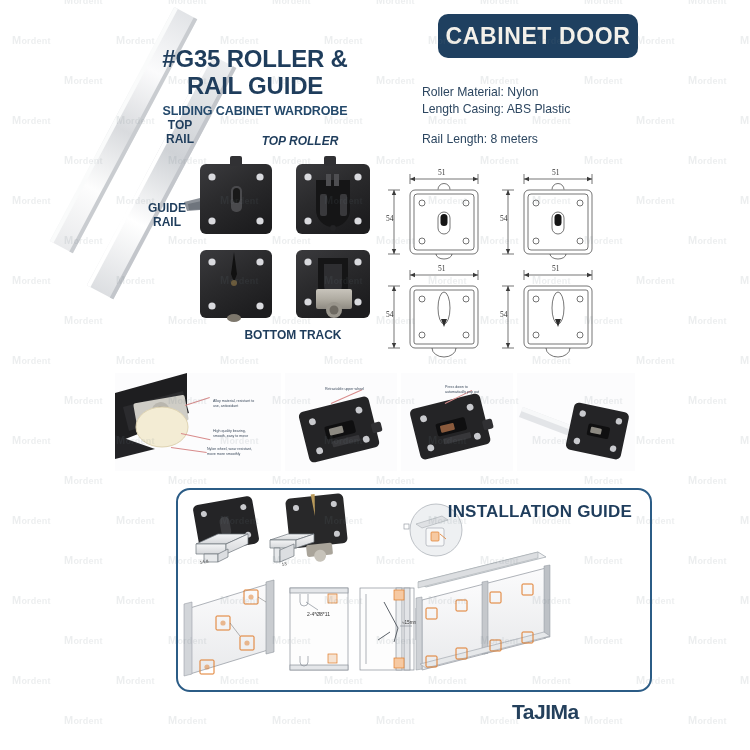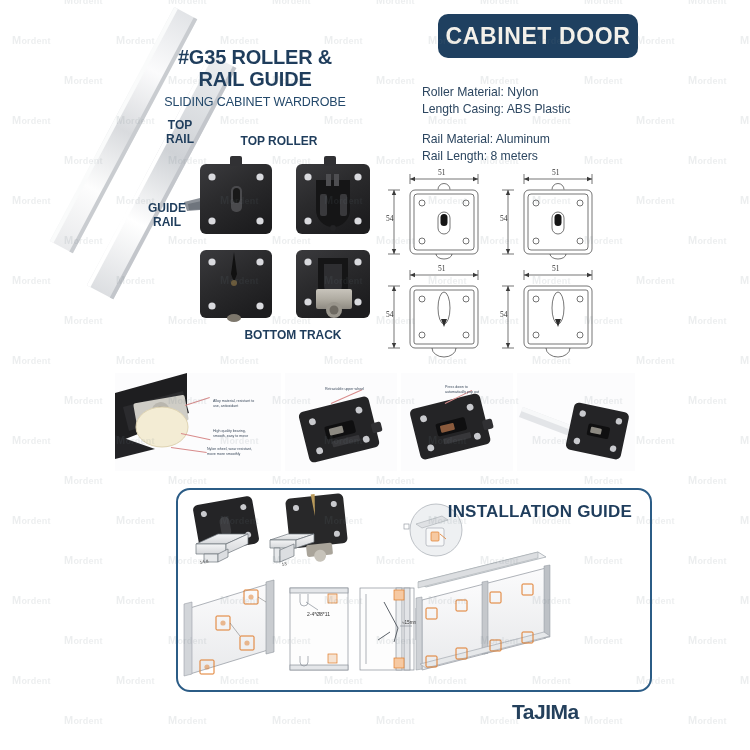--- a/index.html
+++ b/index.html
@@ -44,27 +44,27 @@
   }
 
   .title-block {
     position: absolute;
     left: 140px; top: 46px;
     width: 230px;
     text-align: center;
     z-index: 20;
   }
   .title-main {
-    font-size: 20px; font-weight: bold;
+    font-size: 24px; font-weight: bold;
     color: #1f3d5c; line-height: 1.12;
     letter-spacing: -.2px;
   }
   .title-sub {
     margin-top: 4px;
-    font-size: 12.5px; font-weight: normal;
+    font-size: 12.5px; font-weight: bold;
     color: #24496b; letter-spacing: -.1px;
   }
 
   .specs {
     position: absolute;
     left: 422px; top: 84px;
     z-index: 20;
   }
   .spec-line {
     font-size: 12.2px;
@@ -87,21 +87,21 @@
   .lbl-bot { left: 124px; top: 201px; width: 86px; }
 
   
   .photo-grid { position: absolute; left: 196px; top: 150px; z-index: 15; }
   .cap {
     position: absolute;
     font-size: 12px; font-weight: bold;
     color: #1f3d5c; text-align: center;
     z-index: 20; white-space: nowrap;
   }
-  .cap-top { left: 214px; top: 134px; width: 130px; }
+  .cap-top { left: 235px; top: 134px; width: 130px; font-style: italic; }
   .cap-bot { left: 218px; top: 328px; width: 150px; }
 
   
   .drawings { position: absolute; left: 398px; top: 168px; width: 216px; height: 190px; z-index: 15; }
   .dim-txt {
     position: absolute;
     font-size: 7.5px; color: #333;
     font-family: "Liberation Serif", serif;
   }
 
@@ -210,21 +210,20 @@
       <div>#G35 ROLLER &amp;</div>
       <div>RAIL GUIDE</div>
     </div>
     <div class="title-sub">SLIDING CABINET WARDROBE</div>
   </div>
 
   <div class="specs">
     <div class="spec-line">Roller Material: Nylon</div>
     <div class="spec-line">Length Casing: ABS Plastic</div>
     <div class="spec-gap"></div>
-    <div class="spec-line">Rail Material: Aluminum</div>
     <div class="spec-line">Rail Length: 8 meters</div>
   </div>
 
   <span class="cap cap-top">TOP ROLLER</span>
   <span class="cap cap-bot">BOTTOM TRACK</span>
 
   <div class="photo-grid">
     <svg width="190" height="180" viewBox="0 0 190 180">
       <defs>
         <linearGradient id="blk" x1="0" y1="0" x2="0.6" y2="1">

